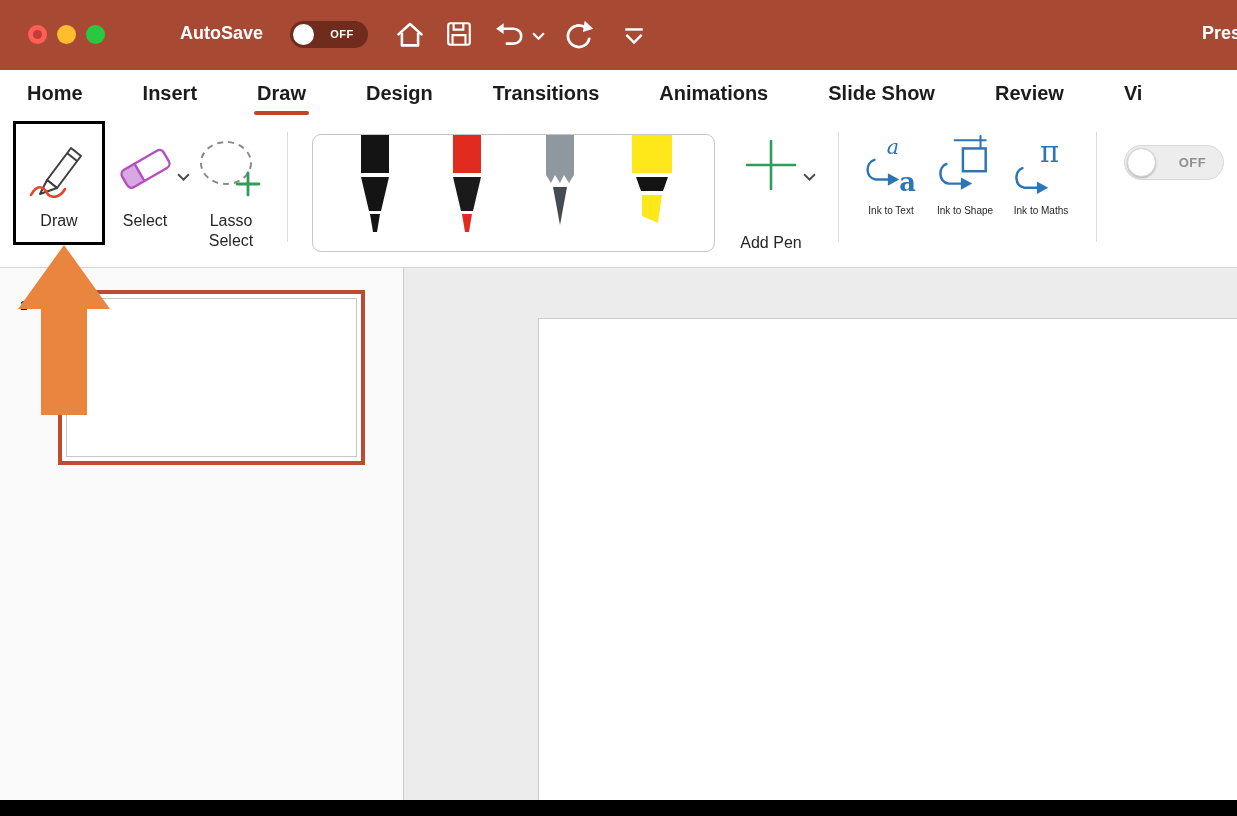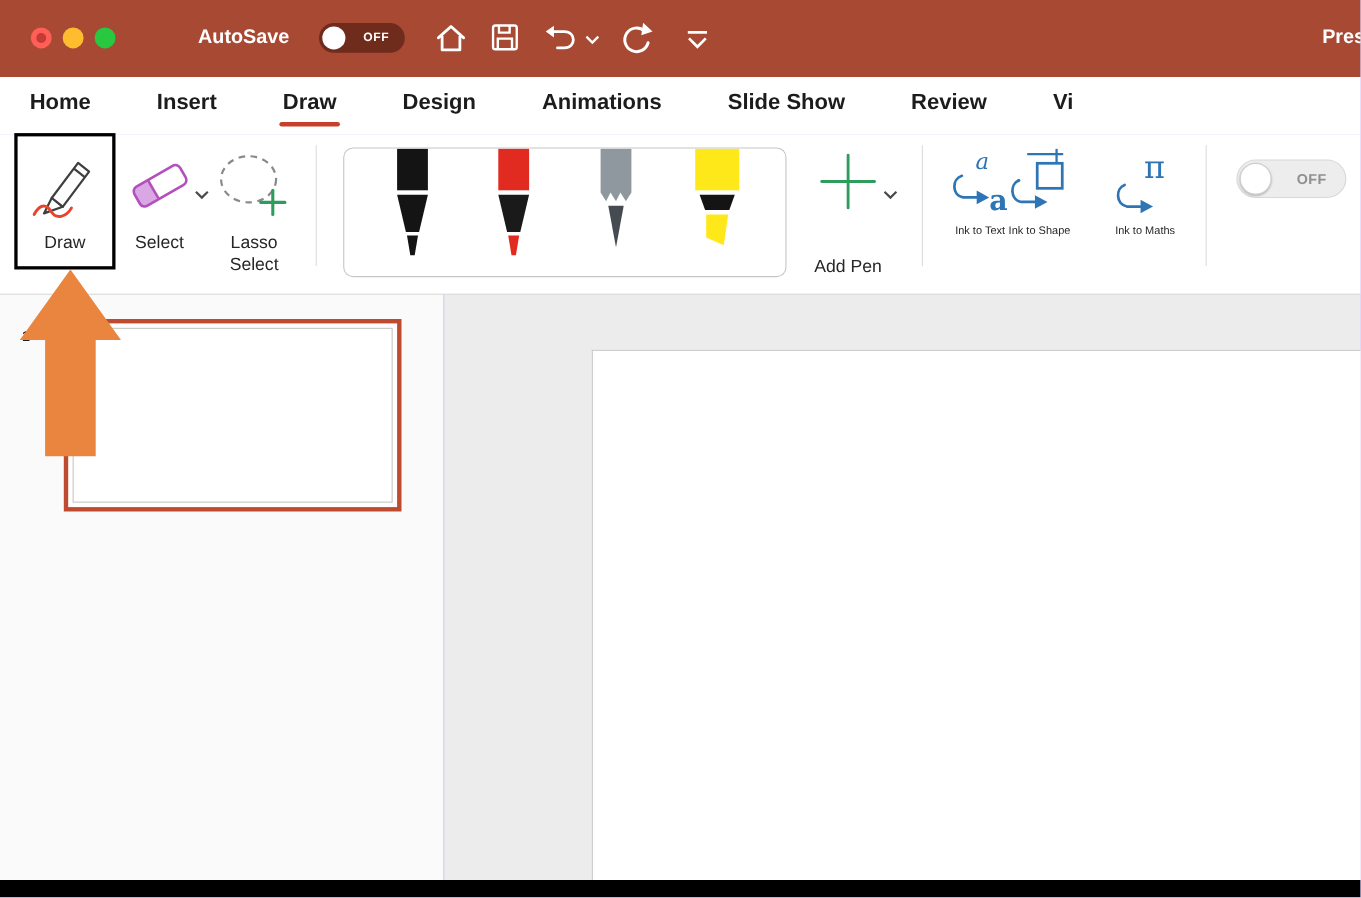--- a/index.html
+++ b/index.html
@@ -39,21 +39,21 @@
   .chev { position:absolute; }
 
   .draw-btn { left:16px; width:86px; }
   .eraser-btn { left:104px; width:82px; }
   .lasso-btn { left:188px; width:86px; }
   .pen-gallery { position:absolute; left:312px; top:12px; width:403px; height:118px; border:1.5px solid #C6C6C6; border-radius:9px; background:#fff; display:flex; justify-content:space-evenly; align-items:flex-start; overflow:hidden; }
   .pen { cursor:pointer; }
   .addpen-btn { left:726px; width:90px;gap:29px; }
   .ink-btn { width:74px; }
   .ink-text-btn { left:854px; }
-  .ink-shape-btn { left:908px; }
+  .ink-shape-btn { left:928px; }
   .ink-maths-btn { left:1004px; }
   .trackpad-group { position:absolute; left:1110px; top:3px; width:127px; height:128px; display:flex; flex-direction:column; align-items:center; }
   .trackpad-toggle { position:relative; margin-top:20px; width:100px; height:35px; border-radius:18px; background:#EDEDED; border:1px solid #D8D8D8; cursor:pointer; }
   .trackpad-toggle .knob { position:absolute; left:2px; top:2px; width:29px; height:29px; border-radius:50%; background:#fff; border:1px solid #CFCFCF; box-shadow:0 1px 2px rgba(0,0,0,.25); }
   .trackpad-toggle .state { position:absolute; left:42px; top:9px; width:52px; text-align:center; color:#909090; font-size:13px; font-weight:700; letter-spacing:.5px; }
   .trackpad-group .rlabel { margin-top:26px; }
 
   
   .content { position:absolute; left:0; top:268px; width:1237px; height:532px; }
   .slides-panel { position:absolute; left:0; top:0; width:404px; height:532px; background:#FAFAFA; border-right:1px solid #CCCCCC; }
@@ -112,20 +112,21 @@
     </svg>
 
     <span class="doc-title">Pres</span>
   </header>
 
   <nav class="tabs">
     <span class="tab">Home</span>
     <span class="tab">Insert</span>
     <span class="tab active">Draw</span>
     <span class="tab">Design</span>
+    <span class="tab">Transitions</span>
     <span class="tab">Animations</span>
     <span class="tab">Slide Show</span>
     <span class="tab">Review</span>
     <span class="tab">Vi</span>
   </nav>
 
   <section class="ribbon">
 
     <div class="rbtn draw-btn">
       <div class="icon-area">

